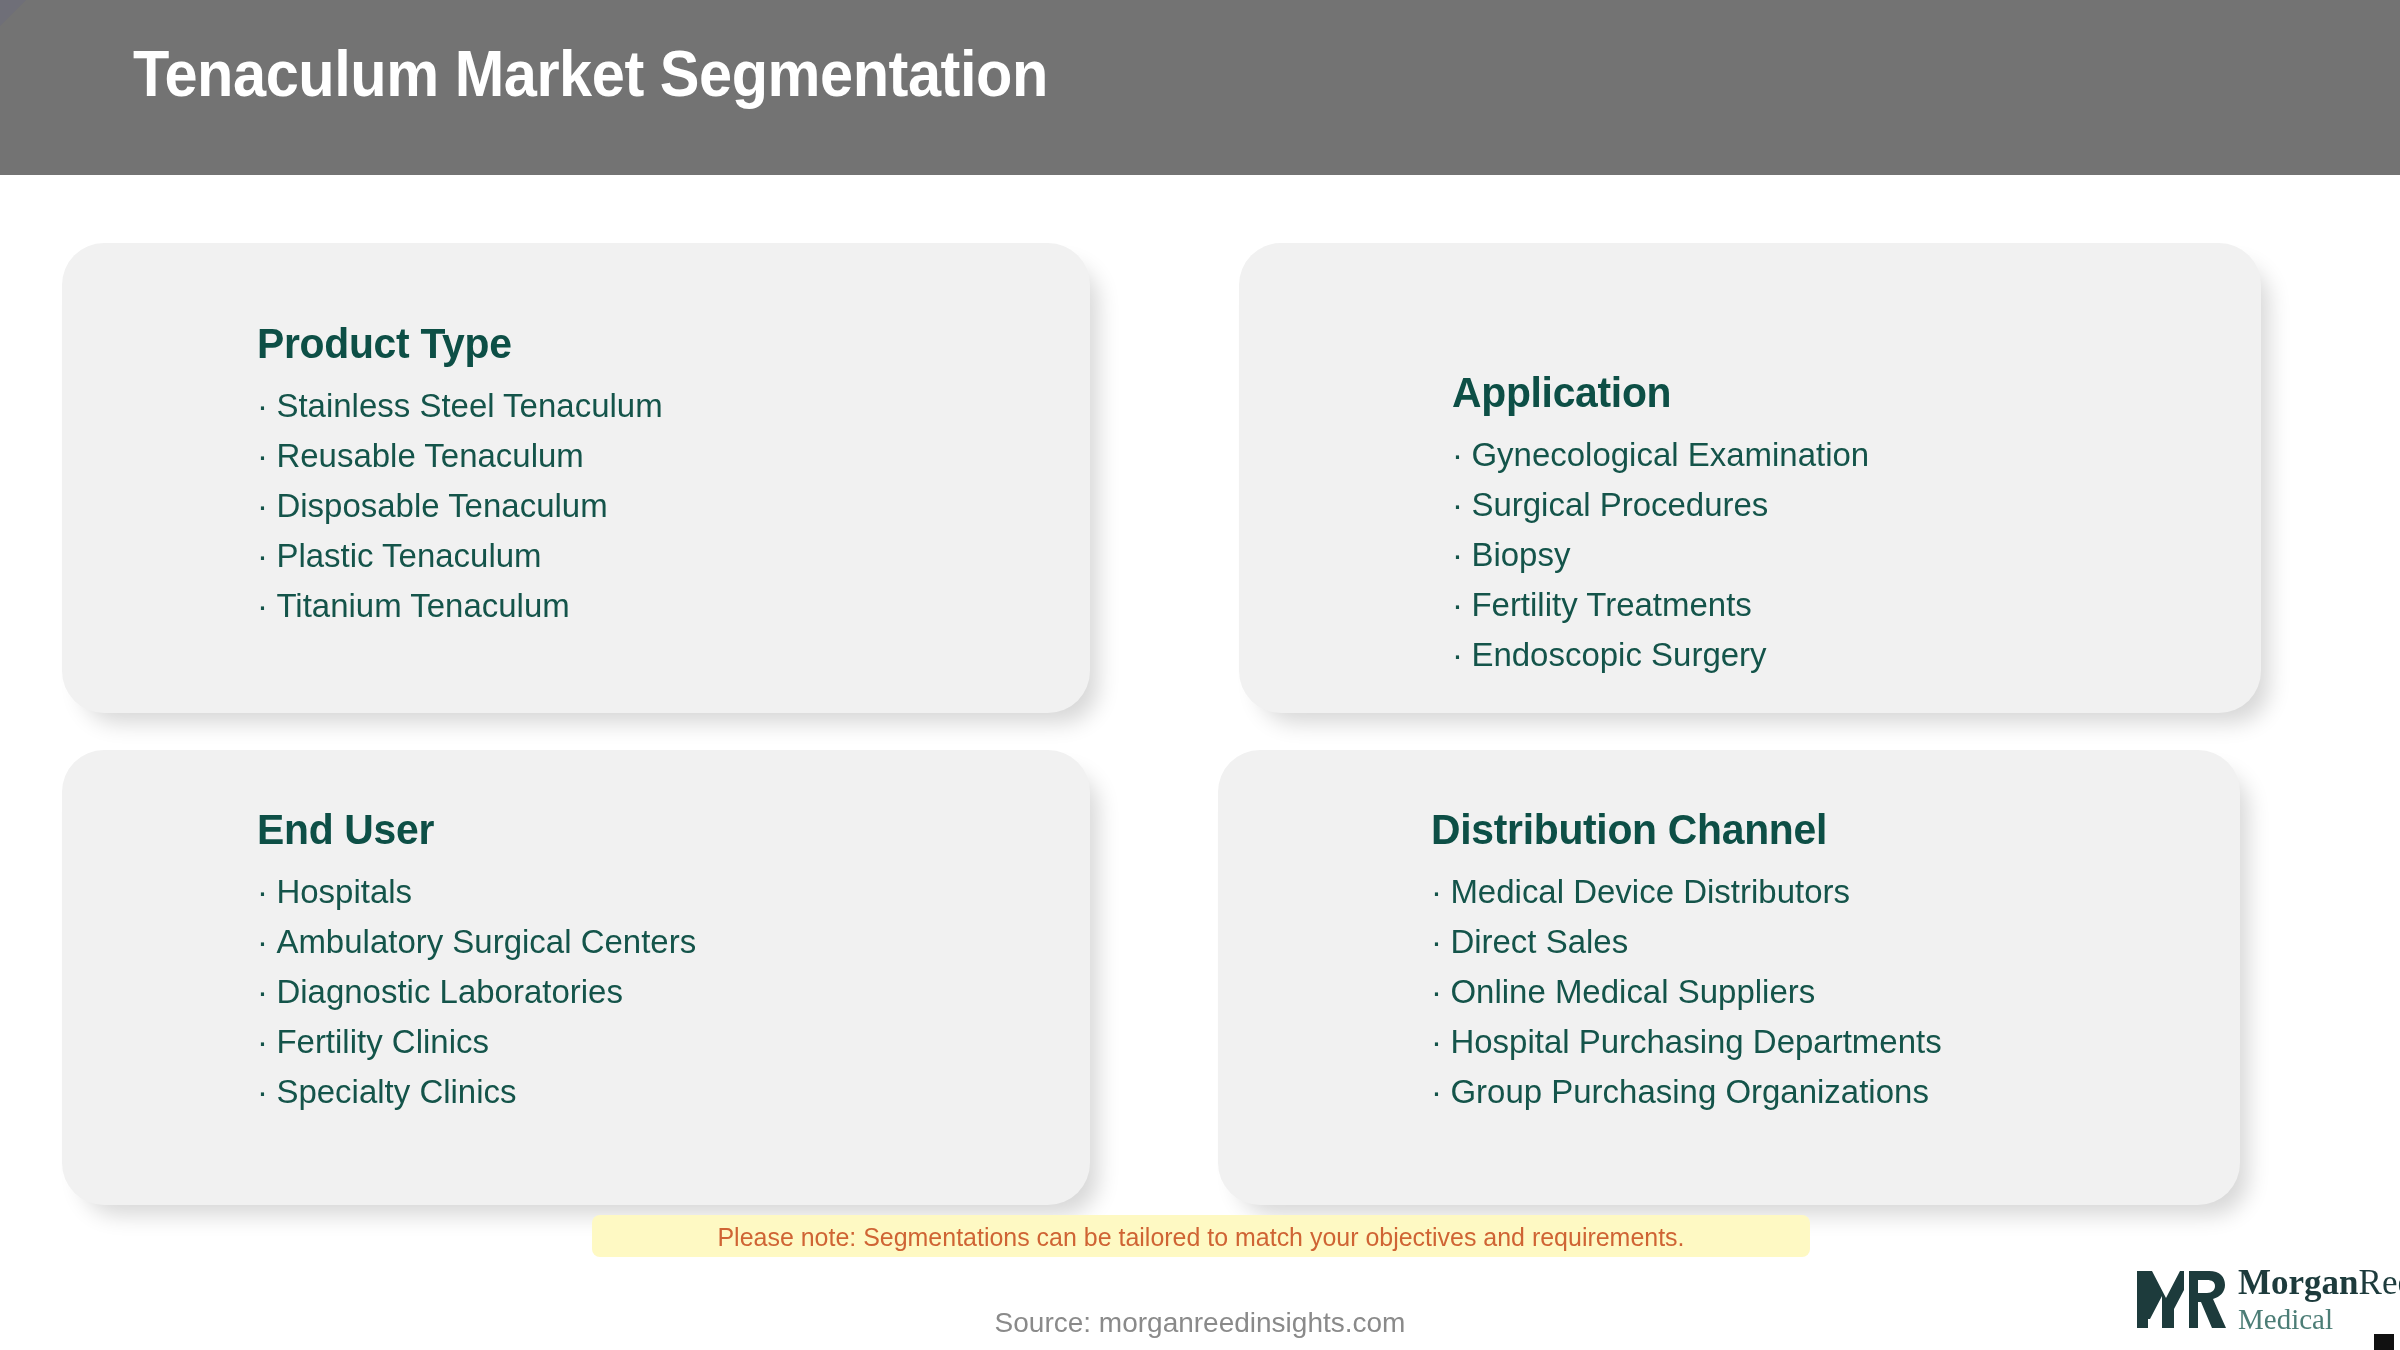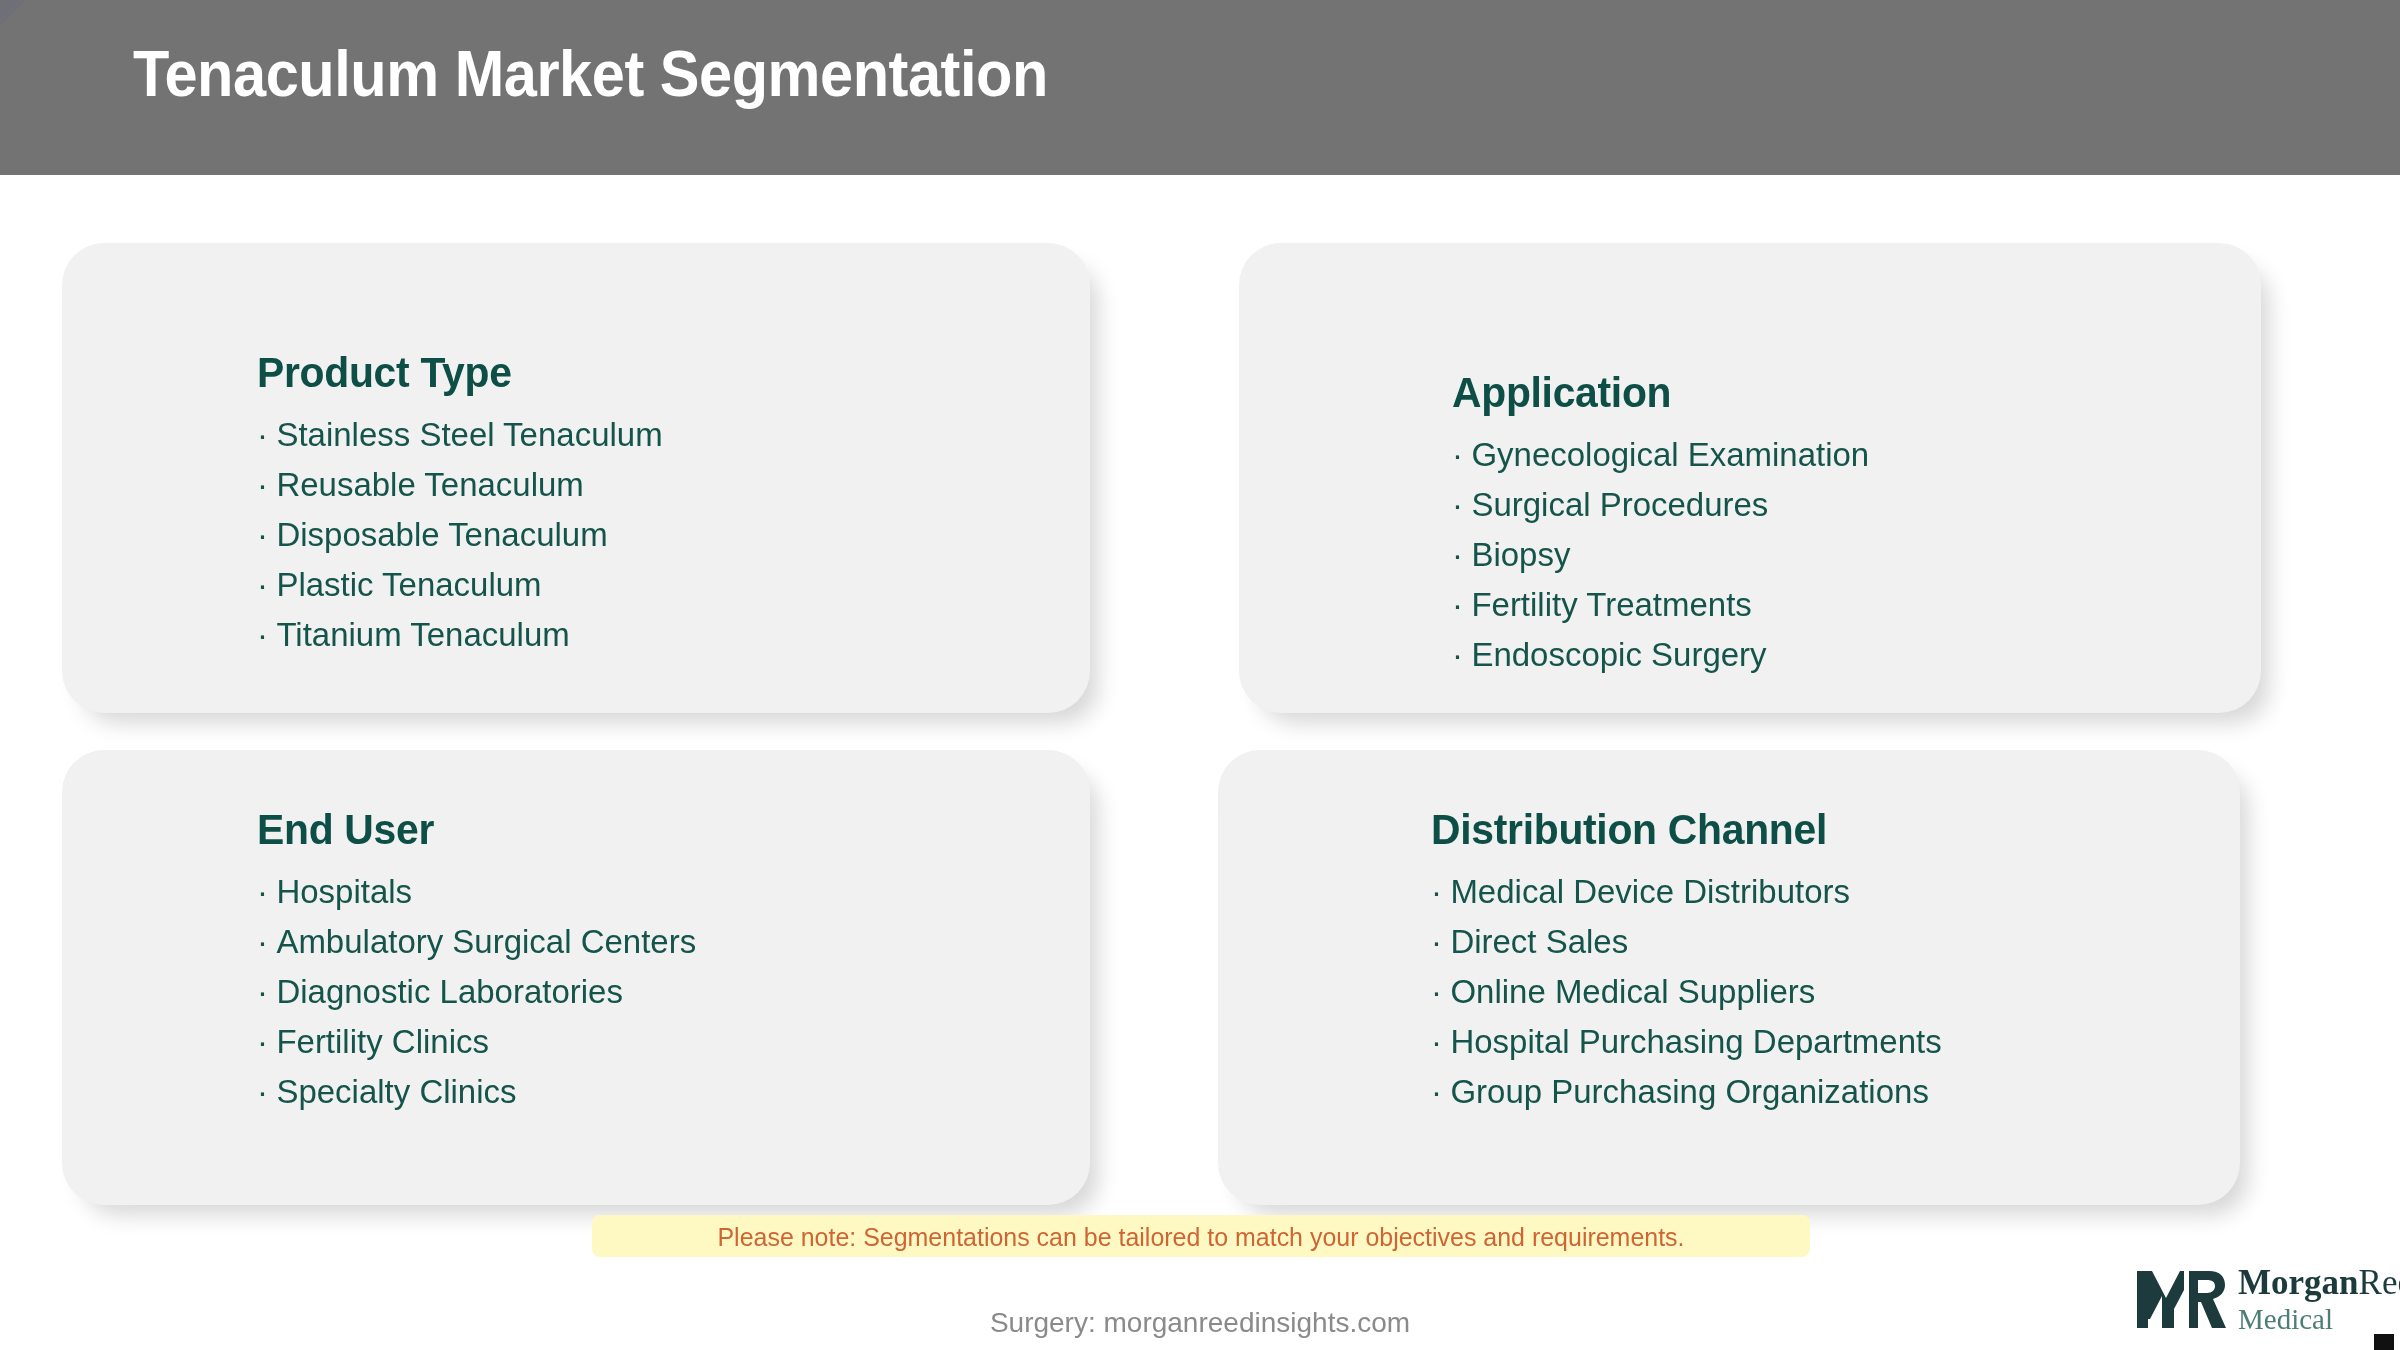--- a/index.html
+++ b/index.html
@@ -48,21 +48,21 @@
   .card-1{left:62px;top:68px;width:1028px;height:470px;}
   .card-2{left:1218px;top:68px;width:1022px;height:470px;margin-left:21px;}
   .card-3{left:62px;top:575px;width:1028px;height:455px;}
   .card-4{left:1218px;top:575px;width:1022px;height:455px;}
 
   .card-inner{
     position:absolute;left:0;right:0;top:0;
   }
   .card-1 .card-inner,.card-3 .card-inner{padding-left:195px;}
   .card-2 .card-inner,.card-4 .card-inner{padding-left:213px;}
-  .card-1 .card-inner{padding-top:108px;}
+  .card-1 .card-inner{padding-top:79px;}
   .card-2 .card-inner{padding-top:128px;}
   .card-3 .card-inner{padding-top:58px;}
   .card-4 .card-inner{padding-top:58px;}
 
   .card-title{
     font-size:43px;font-weight:bold;color:#0d4f46;
     line-height:1.0;
     margin:0 0 16px 0;
     letter-spacing:-0.3px;
     transform:scaleX(0.95);
@@ -181,21 +181,21 @@
       </ul>
     </div>
   </div>
 
 </div>
 
 <div class="note-pill">
   <div class="note-text">Please note: Segmentations can be tailored to match your objectives and requirements.</div>
 </div>
 
-<div class="source-text">Surgery: morganreedinsights.com</div>
+<div class="source-text">Source: morganreedinsights.com</div>
 
 <div class="logo">
   <svg class="logo-mark" width="92" height="62" viewBox="0 0 92 62">
     <path d="M2 60 L2 3 L17 3 L31 30 L45 3 L49 3 L49 22 L39 41 L39 60 L27 60 L27 28 L15 51 L13 51 L13 60 Z" fill="#1d3b3c"></path>
     <path d="M54 3 L74 3 C85 3 90 9 90 17 C90 24 85 29 78 31 L91 60 L77 60 L66 34 L63 34 L63 60 L54 60 Z M63 12 L63 25 L72 25 C77 25 80 22 80 18 C80 14 77 12 72 12 Z" fill="#1d3b3c"></path>
   </svg>
   <div class="logo-words">
     <div class="logo-line1"><span class="mr-bold">Morgan</span><span>Reed</span></div>
     <div class="logo-line2">Medical</div>
   </div>

